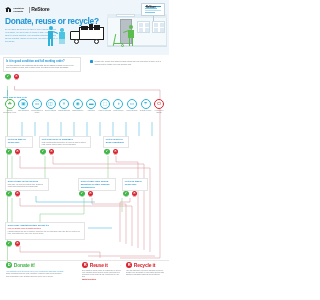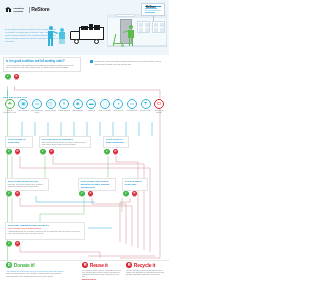--- a/index.html
+++ b/index.html
@@ -250,20 +250,21 @@
             <i></i>
             <i></i>
             <i></i>
           </div>
       </div>
       <div class="logo-habitat">Habitat for Humanity</div>
       <div class="logo-div"></div>
       <div class="logo-restore">ReStore</div>
     </div>
 
+    <div class="hdr-title">Donate, reuse or recycle?</div>
     <div class="hdr-body">So you have goods and it's time to take a decision about your waste, you don't need to throw it away. Use this flow chart to decide whether your unwanted household items can be donated, reused or recycled, and keep them out of the landfill.</div>
 
     <div class="corner-sign">
       <div class="bars">
         <i style="top:0.6px;width:16px;"></i>
         <i style="top:2.4px;width:12px;background:#7dc9e8;"></i>
         <i style="top:4.2px;width:16px;background:#b9e1f2;"></i>
         <i style="top:6px;width:10px;background:#7dc9e8;"></i>
       </div>
       <div class="restore-tiny">ReStore</div>

